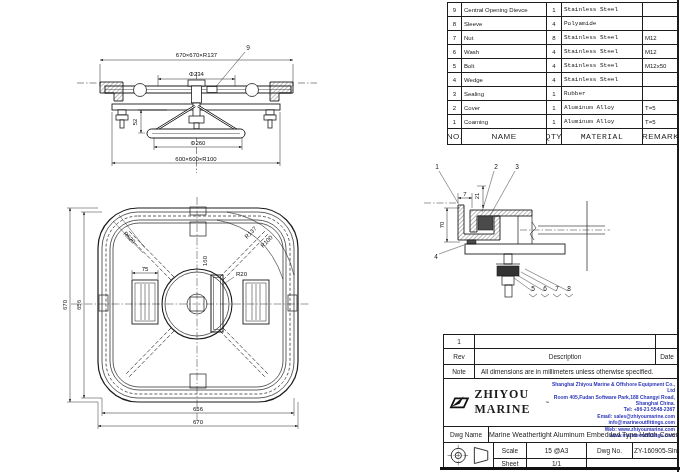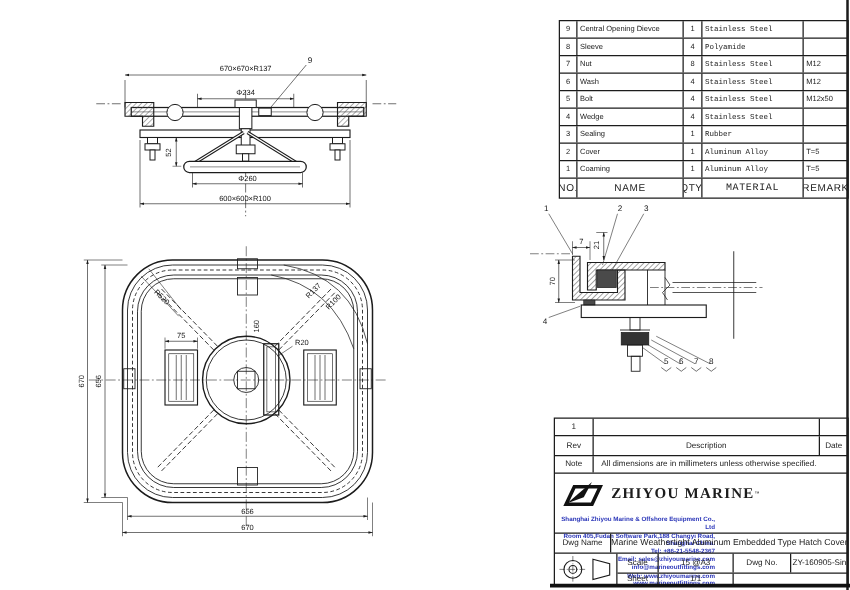--- a/index.html
+++ b/index.html
@@ -2,21 +2,21 @@
 <html><head>
 <meta charset="utf-8">
 <style>
   html,body{margin:0;padding:0;background:#e8e8e8;}
   .sheet{position:relative;width:680px;height:472px;background:#ffffff;overflow:hidden;
          font-family:"Liberation Sans",sans-serif;color:#1c1c1c;}
   svg text{font-family:"Liberation Sans",sans-serif;fill:#151515;}
   .dimtxt{font-size:6px;}
   .balloon{font-size:6.5px;}
   
-  .ptable{position:absolute;left:447px;top:16px;width:230px;border:1.2px solid #1c1c1c;
+  .ptable{position:absolute;left:447px;top:2px;width:230px;border:1.2px solid #1c1c1c;
           display:flex;flex-direction:column;background:#fff;justify-content:space-between;}
   .pt-row{display:flex;height:13px;border-bottom:1px solid #1c1c1c;align-items:stretch;}
   .pt-row:last-child{border-bottom:none;}
   .pt-cell{border-right:1px solid #1c1c1c;font-size:6px;display:flex;align-items:center;
            padding:0 2px;white-space:nowrap;overflow:hidden;}
   .pt-cell:last-child{border-right:none;}
   .c-no{width:13px;justify-content:center;padding:0;}
   .c-name{width:80px;}
   .c-qty{width:14px;justify-content:center;padding:0;}
   .c-mat{width:76px;font-family:Liberation Mono, monospace;}
@@ -24,21 +24,21 @@
   .pt-head{height:15px;}
   .pt-head .pt-cell{font-size:8px;justify-content:center;letter-spacing:.5px;}
   
   .tblock{position:absolute;left:443px;top:334px;width:234px;height:133px;
           border:1.2px solid #1c1c1c;display:flex;flex-direction:column;background:#fff;}
   .tb-row{display:flex;border-bottom:1px solid #1c1c1c;align-items:stretch;}
   .tb-cell{border-right:1px solid #1c1c1c;font-size:6.5px;display:flex;align-items:center;
            justify-content:center;white-space:nowrap;overflow:hidden;}
   .tb-cell:last-child{border-right:none;}
   .w30{width:30px;}.w180{width:180px;}.wdate{flex:1;}
-  .logo-row{flex-direction:column;display:flex;border-bottom:1px solid #1c1c1c;}
+  .logo-row{flex-direction:row;display:flex;border-bottom:1px solid #1c1c1c;}
   .logo-area{flex:1;display:flex;align-items:center;padding-left:4px;}
   .logo-word{font-family:"Liberation Serif",serif;font-weight:bold;font-size:12px;
              letter-spacing:1px;margin-left:3px;}
   .logo-tm{font-size:4px;vertical-align:super;}
   .company{width:128px;padding:2px 3px 2px 0;text-align:right;color:#2a35b8;
            font-size:5px;line-height:6.4px;font-weight:600;}
   .bottom-grid{display:flex;flex:1;}
   .proj-cell{width:49px;border-right:1px solid #1c1c1c;display:flex;align-items:center;justify-content:center;}
   .bg-rows{flex:1;display:flex;flex-direction:column;}
   .bg-row{display:flex;border-bottom:1px solid #1c1c1c;height:15px;}

